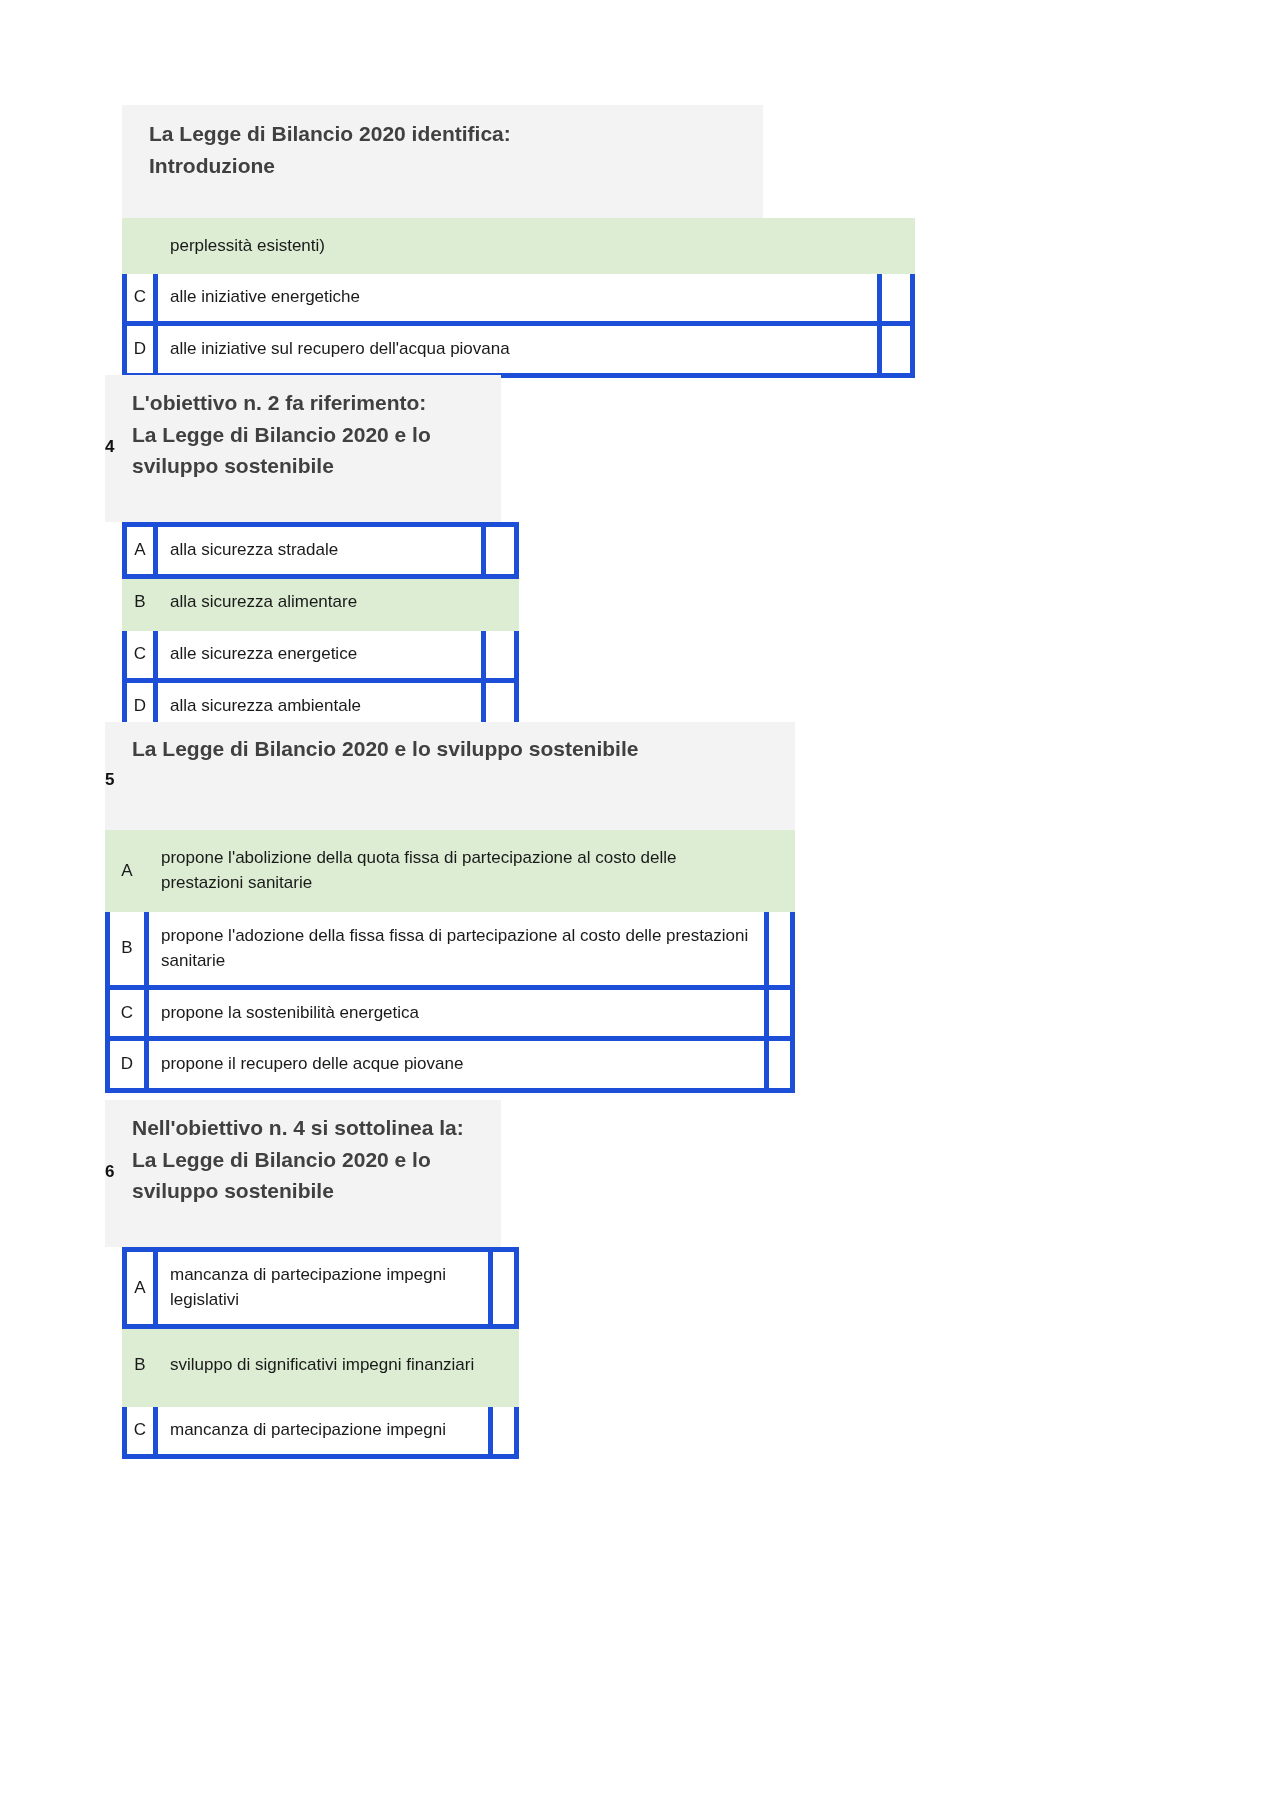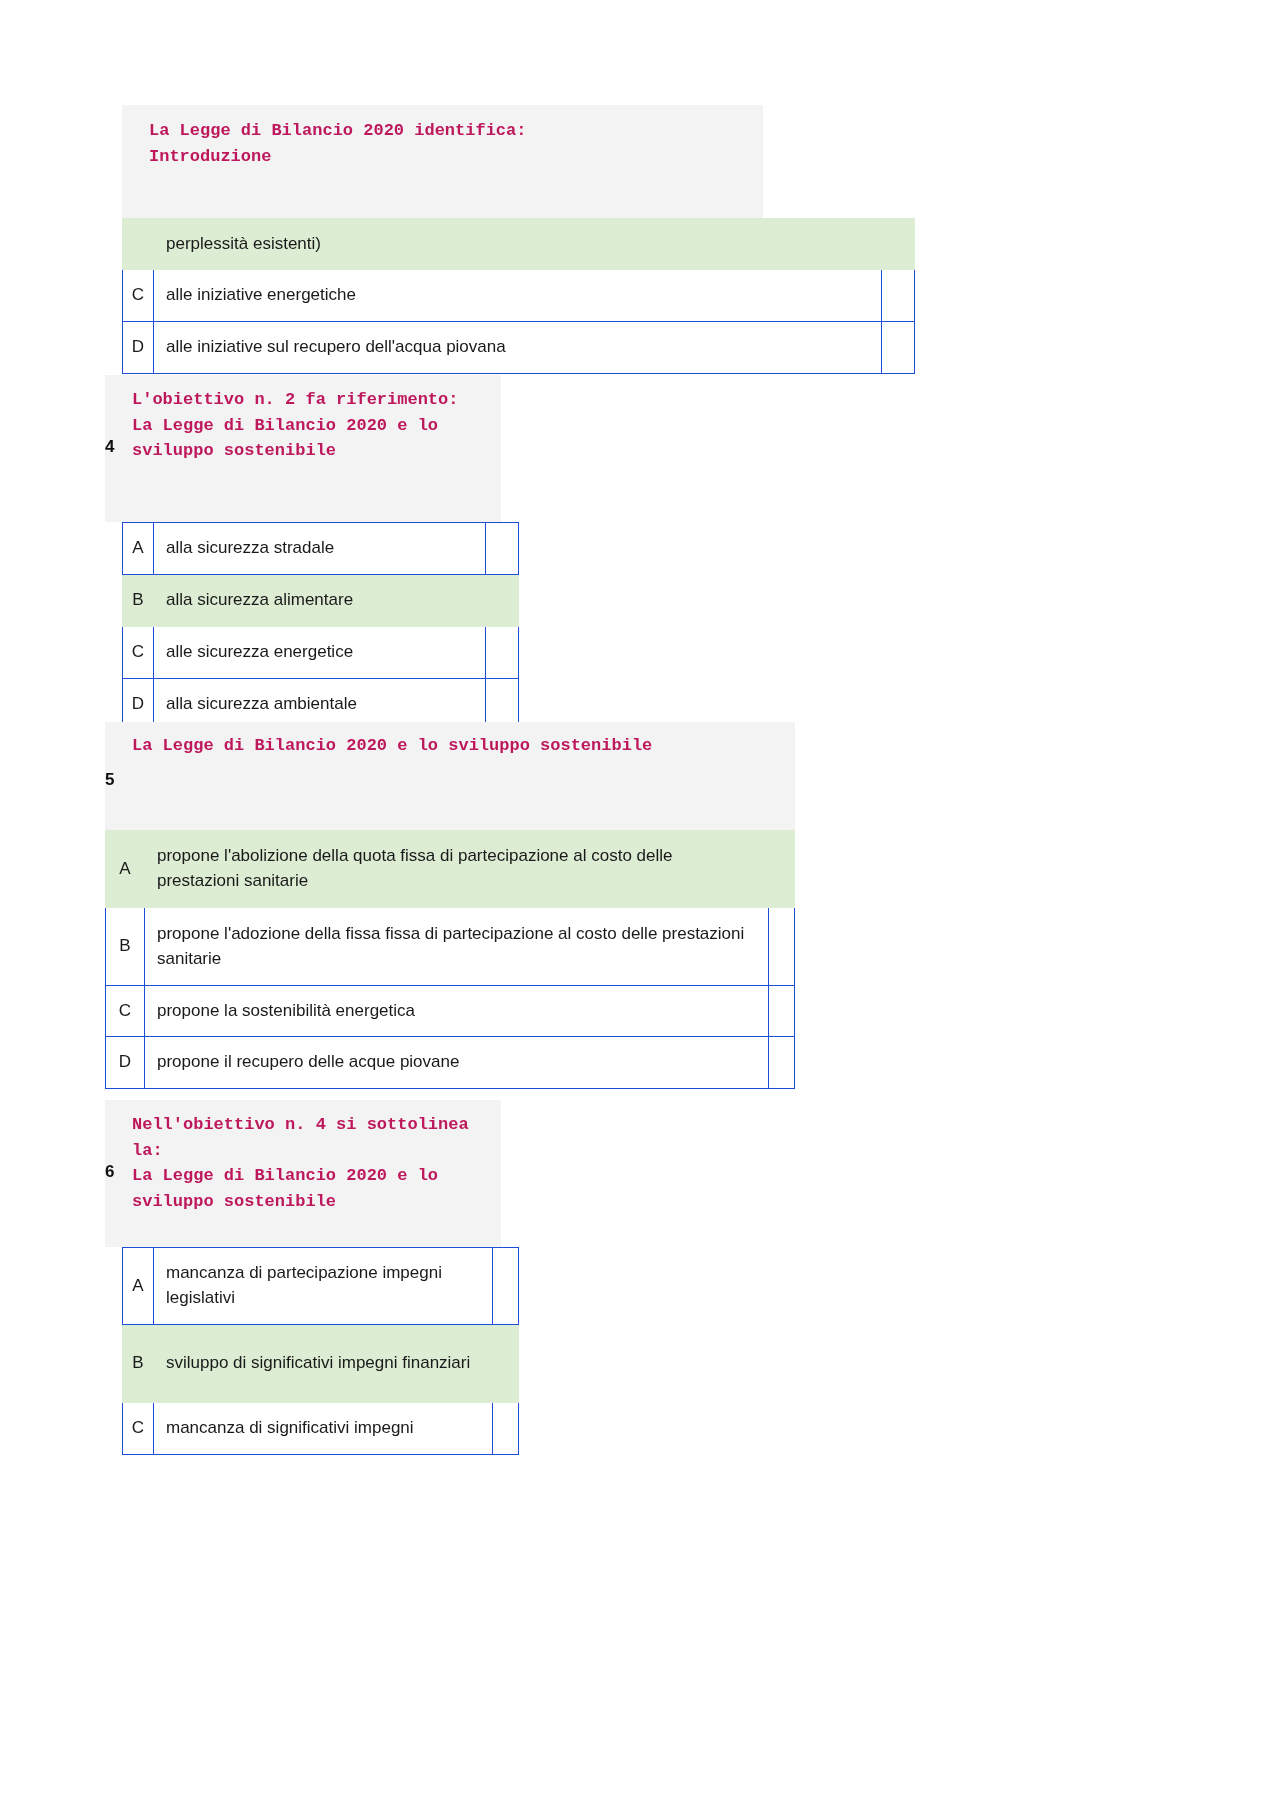--- a/index.html
+++ b/index.html
@@ -40,35 +40,34 @@
     font-weight: bold;
     font-size: 17px;
     color: #111;
   }
   .qtitle-wrap {
     padding-left: 27px;
     padding-right: 12px;
   }
   .qline {
     font-weight: bold;
-    font-size: 17px;
+    font-size: 21px;
     line-height: 1.5;
-    color: #be185d;
-    font-family: Liberation Mono, monospace;
+    color: #404040;
   }
   .qline.second { }
 
   
   table.answers {
     border-collapse: collapse;
     table-layout: fixed;
     background: #ffffff;
   }
   table.answers td {
-    border: 1px solid #1d4ed8;
+    border: 5px solid #1d4ed8;
     font-size: 17px;
     line-height: 1.45;
     color: #1a1a1a;
     vertical-align: middle;
     box-sizing: border-box;
   }
   td.letter {
     width: 31px;
     text-align: center;
     padding: 0;
@@ -224,20 +223,20 @@
           <td class="atext">mancanza di partecipazione impegni legislativi</td>
           <td class="mark"></td>
         </tr>
         <tr class="correct" style="height:78px;">
           <td class="letter">B</td>
           <td class="atext">sviluppo di significativi impegni finanziari</td>
           <td class="mark"></td>
         </tr>
         <tr style="height:52px;">
           <td class="letter">C</td>
-          <td class="atext">mancanza di significativi impegni</td>
+          <td class="atext">mancanza di partecipazione impegni</td>
           <td class="mark"></td>
         </tr>
       </tbody>
     </table>
   </div>
 
 </div>
 
 </body></html>

